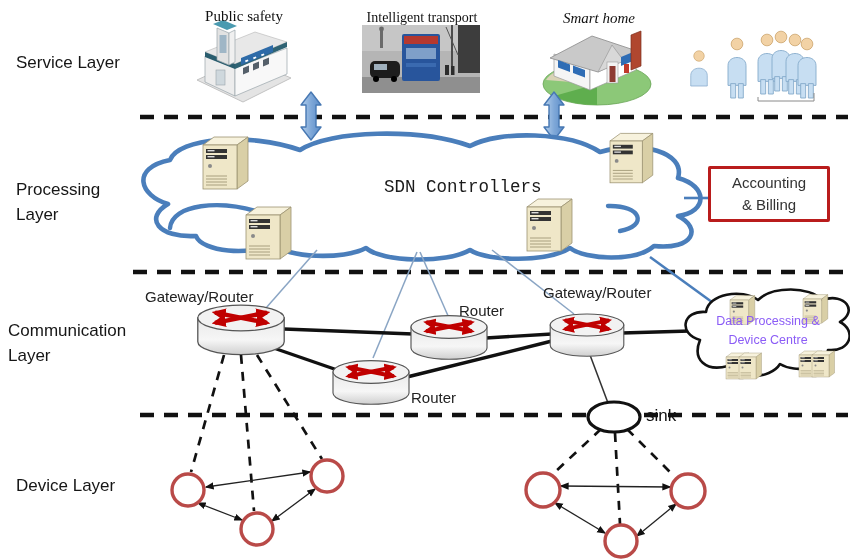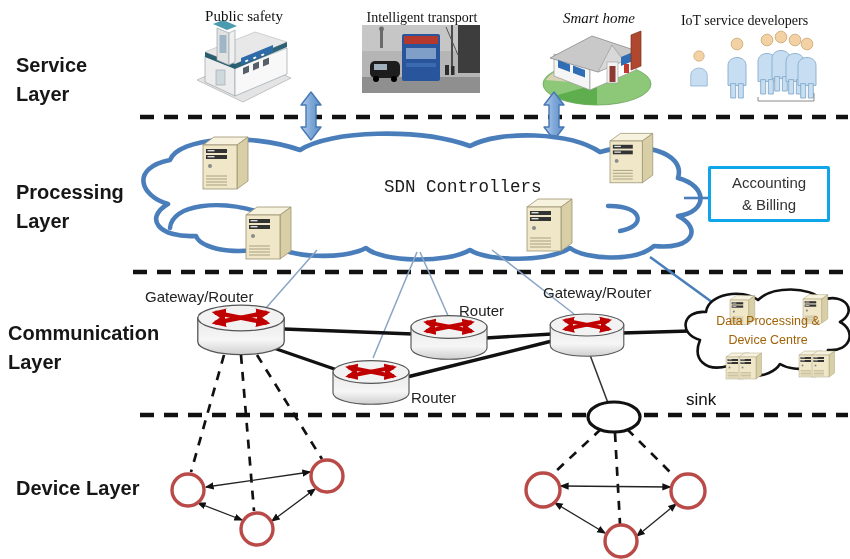--- a/index.html
+++ b/index.html
@@ -1,30 +1,30 @@
 <!DOCTYPE html>
 <html><head>
 <meta charset="utf-8">
 <style>
   html,body{margin:0;padding:0;background:#fff;}
   #stage{position:relative;width:850px;height:559px;background:#ffffff;overflow:hidden;
          font-family:"Liberation Sans",sans-serif;color:#1a1a1a;}
   #diagram-svg{position:absolute;left:0;top:0;}
   .lbl{position:absolute;white-space:pre-line;}
-  .layer-lbl{font-weight:bold;font-size:20px;line-height:1.45;color:#161616;}
+  .layer-lbl{font-weight:normal;font-size:17px;line-height:1.45;color:#161616;}
   .serif-lbl{font-family:"Liberation Serif",serif;font-size:15px;color:#111;text-align:center;}
   .net-lbl{font-size:15px;color:#222;}
   .cloud-lbl{font-size:17.5px;color:#1a1a1a;font-family:Liberation Mono, monospace;}
   .sink-lbl{font-size:17px;color:#111;}
   #accounting-box{position:absolute;left:708px;top:166px;width:116px;height:50px;
-      background:#fff;border:3px solid #0ea5e9;border-radius:2px;
+      background:#fff;border:3px solid #b91c1c;border-radius:2px;
       display:flex;flex-direction:column;justify-content:center;align-items:center;
       font-size:15px;color:#333;line-height:1.45;}
   #storage-cloud-text{position:absolute;left:698px;top:312px;width:140px;text-align:center;
-      font-size:12.5px;color:#a16207;line-height:1.5;}
+      font-size:12.5px;color:#8b5cf6;line-height:1.5;}
 </style>
 </head>
 <body>
 
 <div id="stage">
 
 <svg id="diagram-svg" width="850" height="559" viewBox="0 0 850 559">
   <defs>
     <marker id="mRed" markerUnits="userSpaceOnUse" markerWidth="13" markerHeight="13" viewBox="0 0 10 10" refX="7.5" refY="5" orient="auto-start-reverse">
       <path d="M0,0.5 L10,5 L0,9.5 z" fill="#c00000"></path>
@@ -260,34 +260,33 @@
 <div class="lbl layer-lbl" style="left:16px;top:51px;width:130px;">Service Layer</div>
 <div class="lbl layer-lbl" style="left:16px;top:178px;width:120px;">Processing
 Layer</div>
 <div class="lbl layer-lbl" style="left:8px;top:319px;width:150px;">Communication
 Layer</div>
 <div class="lbl layer-lbl" style="left:16px;top:474px;width:140px;">Device Layer</div>
 
 <div class="lbl serif-lbl" style="left:180px;top:8px;width:128px;">Public safety</div>
 <div class="lbl serif-lbl" style="left:352px;top:10px;width:140px;font-size:14px;">Intelligent transport</div>
 <div class="lbl serif-lbl" style="left:540px;top:10px;width:118px;font-style:italic;">Smart home</div>
-<div class="lbl serif-lbl" style="left:672px;top:13px;width:145px;font-size:14px;">IoT service developers</div>
 
 <div class="lbl cloud-lbl" style="left:384px;top:177px;">SDN Controllers</div>
 
 <div id="accounting-box">
   <span>Accounting</span>
   <span>&amp; Billing</span>
 </div>
 
 <div class="lbl net-lbl" style="left:145px;top:288px;">Gateway/Router</div>
 <div class="lbl net-lbl" style="left:459px;top:302px;">Router</div>
 <div class="lbl net-lbl" style="left:411px;top:389px;">Router</div>
 <div class="lbl net-lbl" style="left:543px;top:284px;">Gateway/Router</div>
 
 <div id="storage-cloud-text">
   <div>Data Processing &amp;</div>
   <div>Device Centre</div>
 </div>
 
-<div class="lbl sink-lbl" style="left:646px;top:390px;margin-left:40px;">sink</div>
+<div class="lbl sink-lbl" style="left:646px;top:406px;">sink</div>
 
 </div>
 
 </body></html>

